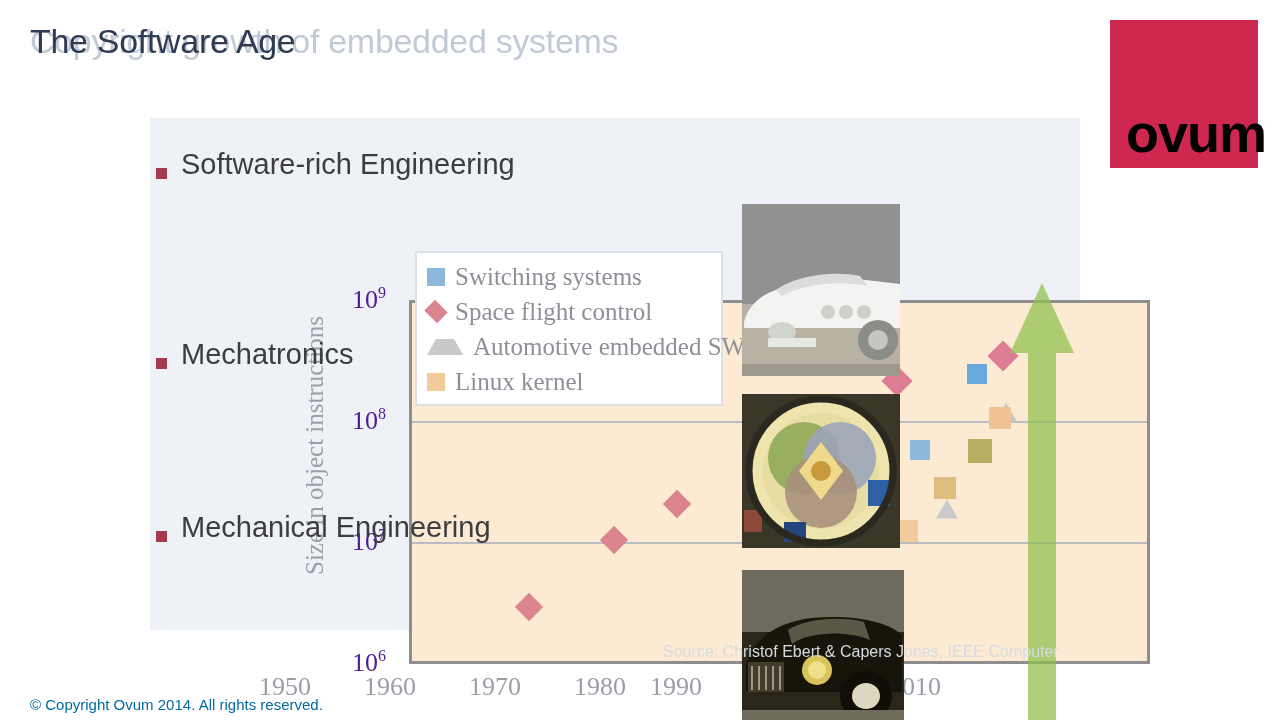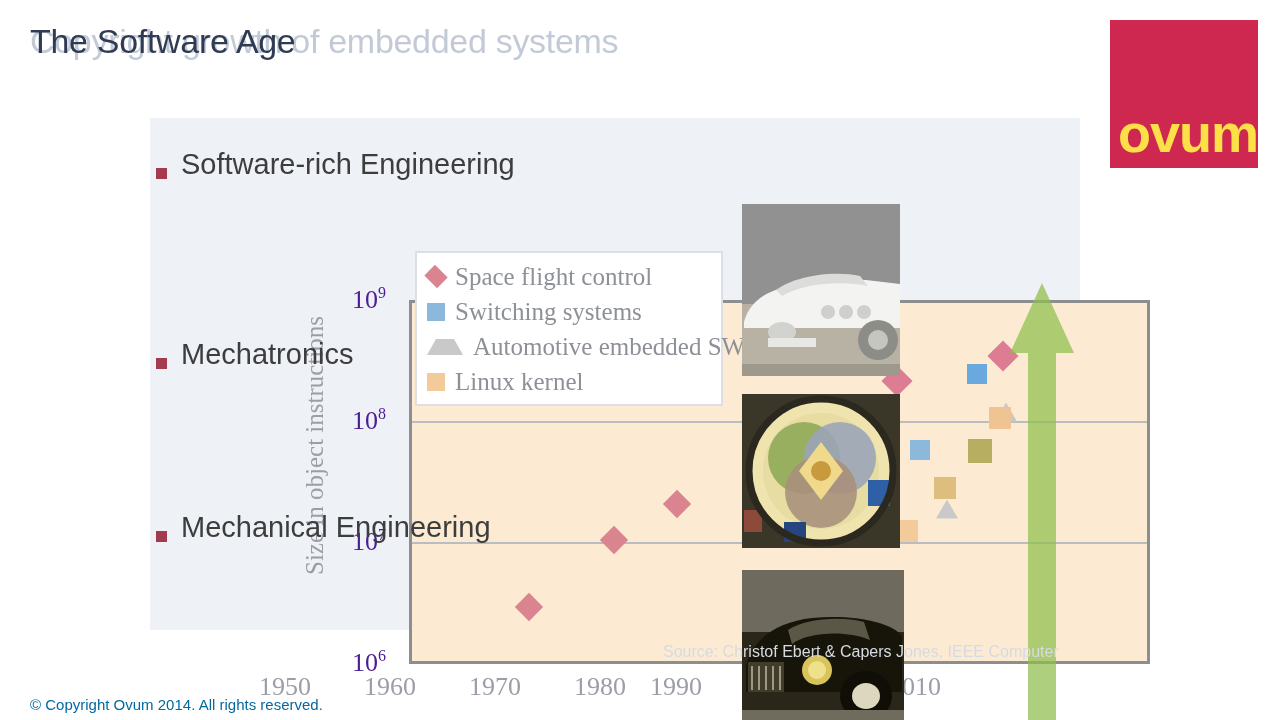--- a/index.html
+++ b/index.html
@@ -9,22 +9,22 @@
   
   #title-area{position:absolute;left:0;top:22px;width:1090px;height:60px;}
   .title-line{position:absolute;left:30px;top:0;white-space:nowrap;
               font-size:34px;font-weight:400;letter-spacing:-0.3px;}
   #title-incoming{color:#2f3b52;}
   #title-outgoing{color:#c3cad7;}
 
   
   #logo{position:absolute;left:1110px;top:20px;width:148px;height:148px;
         background:#ce2850;}
-  #logo-text{position:absolute;left:8px;right:0;bottom:8px;text-align:left;
-             color:#fde047;font-size:54px;font-weight:700;line-height:1;
+  #logo-text{position:absolute;left:16px;right:0;bottom:8px;text-align:left;
+             color:#000000;font-size:54px;font-weight:700;line-height:1;
              letter-spacing:-1px;font-family:"Liberation Sans",sans-serif;}
 
   
   #chart-panel{position:absolute;left:150px;top:118px;width:930px;height:512px;
                background:#eef1f6;}
 
   
   #plot-box{position:absolute;left:259px;top:182px;width:741px;height:364px;
             background:#fcebd2;border:3px solid #8e8e8e;box-sizing:border-box;}
   .gridline{position:absolute;left:0;width:100%;height:2px;background:#b9bcc0;}
@@ -142,26 +142,26 @@
   <div class="pt pt-square" style="left:795px;top:370px;width:22px;height:22px;background:#ddbe7f;"></div>
   <div class="pt pt-square" style="left:830px;top:333px;width:24px;height:24px;background:#b7ae61;"></div>
   <div class="pt pt-square" style="left:850px;top:300px;width:22px;height:22px;background:#f0c393;"></div>
 
   <svg id="green-arrow" viewBox="0 0 64 460" preserveAspectRatio="none">
     <polygon points="32,0 64,70 46,70 46,460 18,460 18,70 0,70" fill="#8fbf4d"></polygon>
   </svg>
 
   <div id="legend">
     <div class="legend-row">
+      <span class="lg-marker m-square-blue"></span>
+      <span class="lg-label">Switching systems</span>
+    </div>
+    <div class="legend-row">
       <span class="lg-marker m-diamond"></span>
       <span class="lg-label">Space flight control</span>
-    </div>
-    <div class="legend-row">
-      <span class="lg-marker m-square-blue"></span>
-      <span class="lg-label">Switching systems</span>
     </div>
     <div class="legend-row">
       <span class="lg-marker m-triangle"></span>
       <span class="lg-label">Automotive embedded SW</span>
     </div>
     <div class="legend-row">
       <span class="lg-marker m-square-orange"></span>
       <span class="lg-label">Linux kernel</span>
     </div>
   </div>

